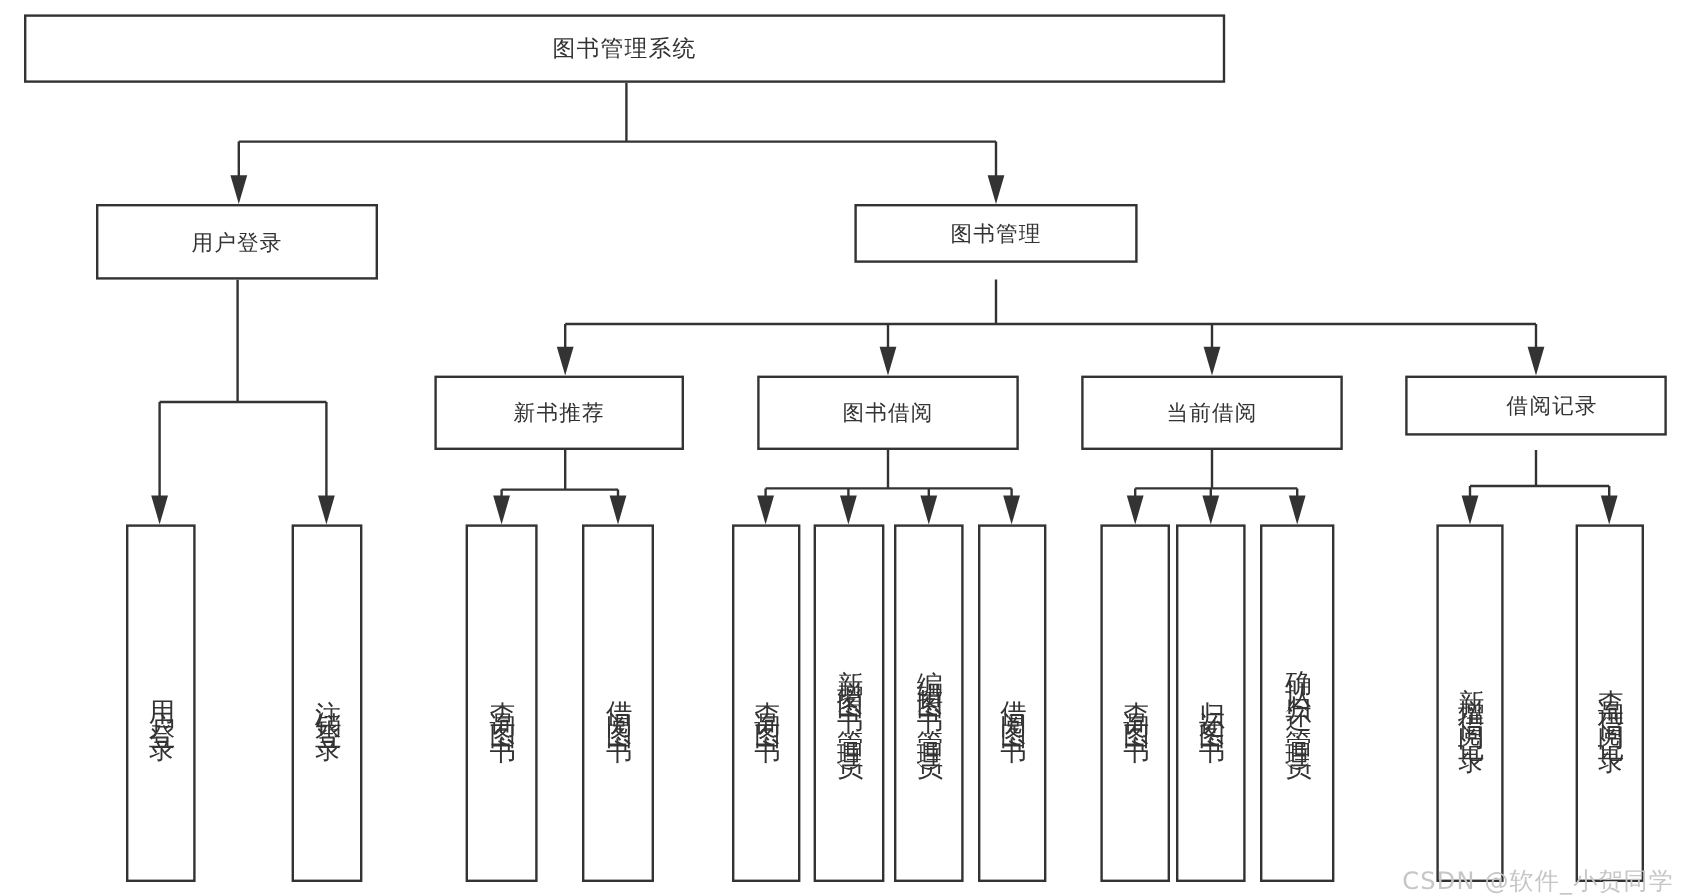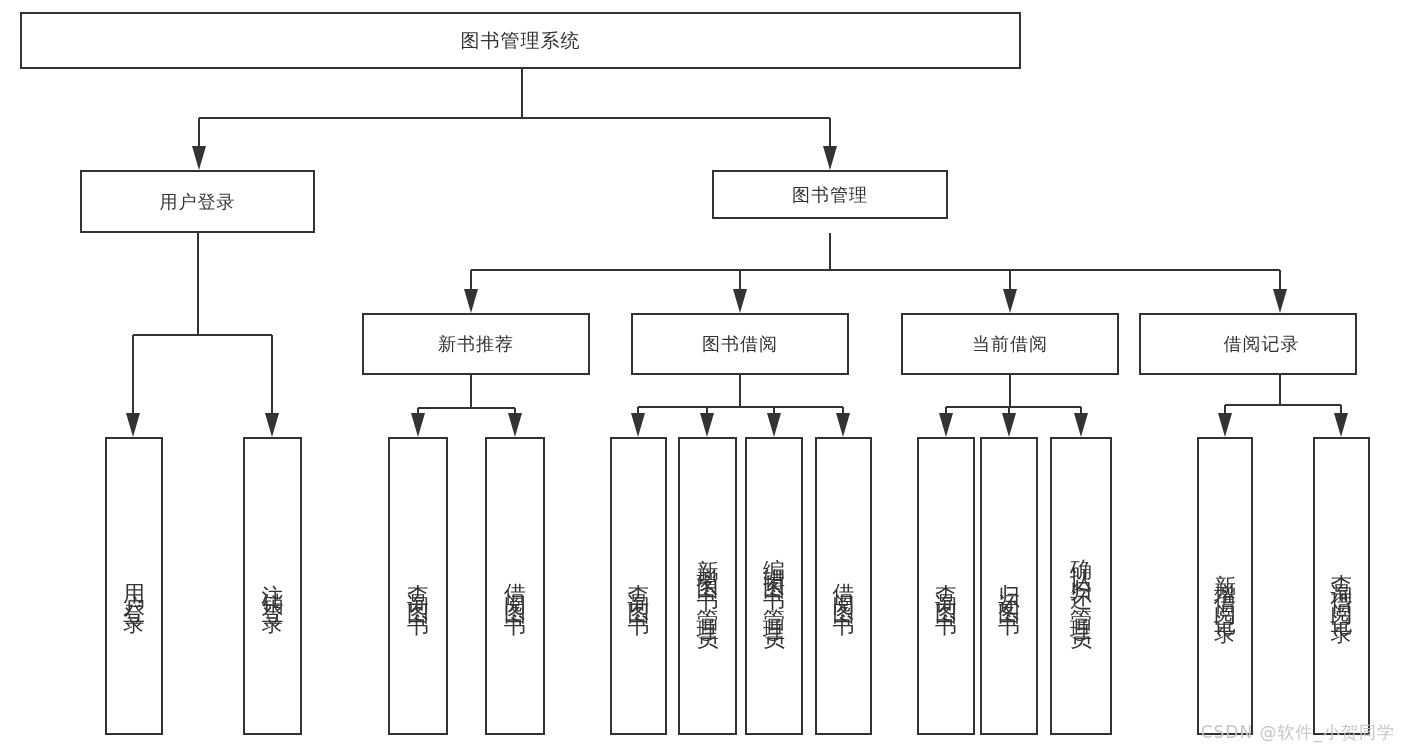--- a/index.html
+++ b/index.html
@@ -17,21 +17,21 @@
   }
   .hnode { font-size:18px; letter-spacing:1px; white-space:nowrap; }
   .hnode.root { font-size:19px; }
   .vnode { font-size:22px; }
   .vnode .vtext {
     writing-mode:vertical-rl; text-orientation:mixed;
     letter-spacing:10px; line-height:1; white-space:nowrap;
   }
   .watermark {
     position:absolute; top:721px; right:10px;
-    color:#c6c6c6; font-size:17px; letter-spacing:1px;
+    color:#c6c6c6; font-size:20px; letter-spacing:1px;
     z-index:5; white-space:nowrap;
   }
 </style>
 </head>
 <body>
 
 <div class="canvas">
 
   <svg class="wires" viewBox="0 0 1405 747" xmlns="http://www.w3.org/2000/svg">
 
@@ -79,30 +79,30 @@
     <span>图书管理系统</span>
   </div>
 
   <div class="node hnode" style="left:80px; top:170px; width:235px; height:63px;">
     <span>用户登录</span>
   </div>
   <div class="node hnode" style="left:712px; top:170px; width:236px; height:49px;">
     <span>图书管理</span>
   </div>
 
-  <div class="node hnode" style="left:362px; top:313px; width:228px; height:62px;">
+  <div class="node hnode" style="left:362px; top:313px; width:208px; height:62px;">
     <span>新书推荐</span>
   </div>
   <div class="node hnode" style="left:901px; top:313px; width:218px; height:62px;">
     <span>当前借阅</span>
   </div>
   <div class="node hnode" style="left:631px; top:313px; width:218px; height:62px;">
     <span>图书借阅</span>
   </div>
-  <div class="node hnode" style="left:1139px; top:313px; width:218px; height:62px;padding-left:27px;">
+  <div class="node hnode" style="left:1171px; top:313px; width:218px; height:50px;padding-left:27px;">
     <span>借阅记录</span>
   </div>
 
   <div class="node vnode" style="left:105px; top:437px; width:58px; height:298px;">
     <span class="vtext">用户登录</span>
   </div>
   <div class="node vnode" style="left:243px; top:437px; width:59px; height:298px;">
     <span class="vtext">注销登录</span>
   </div>
 

